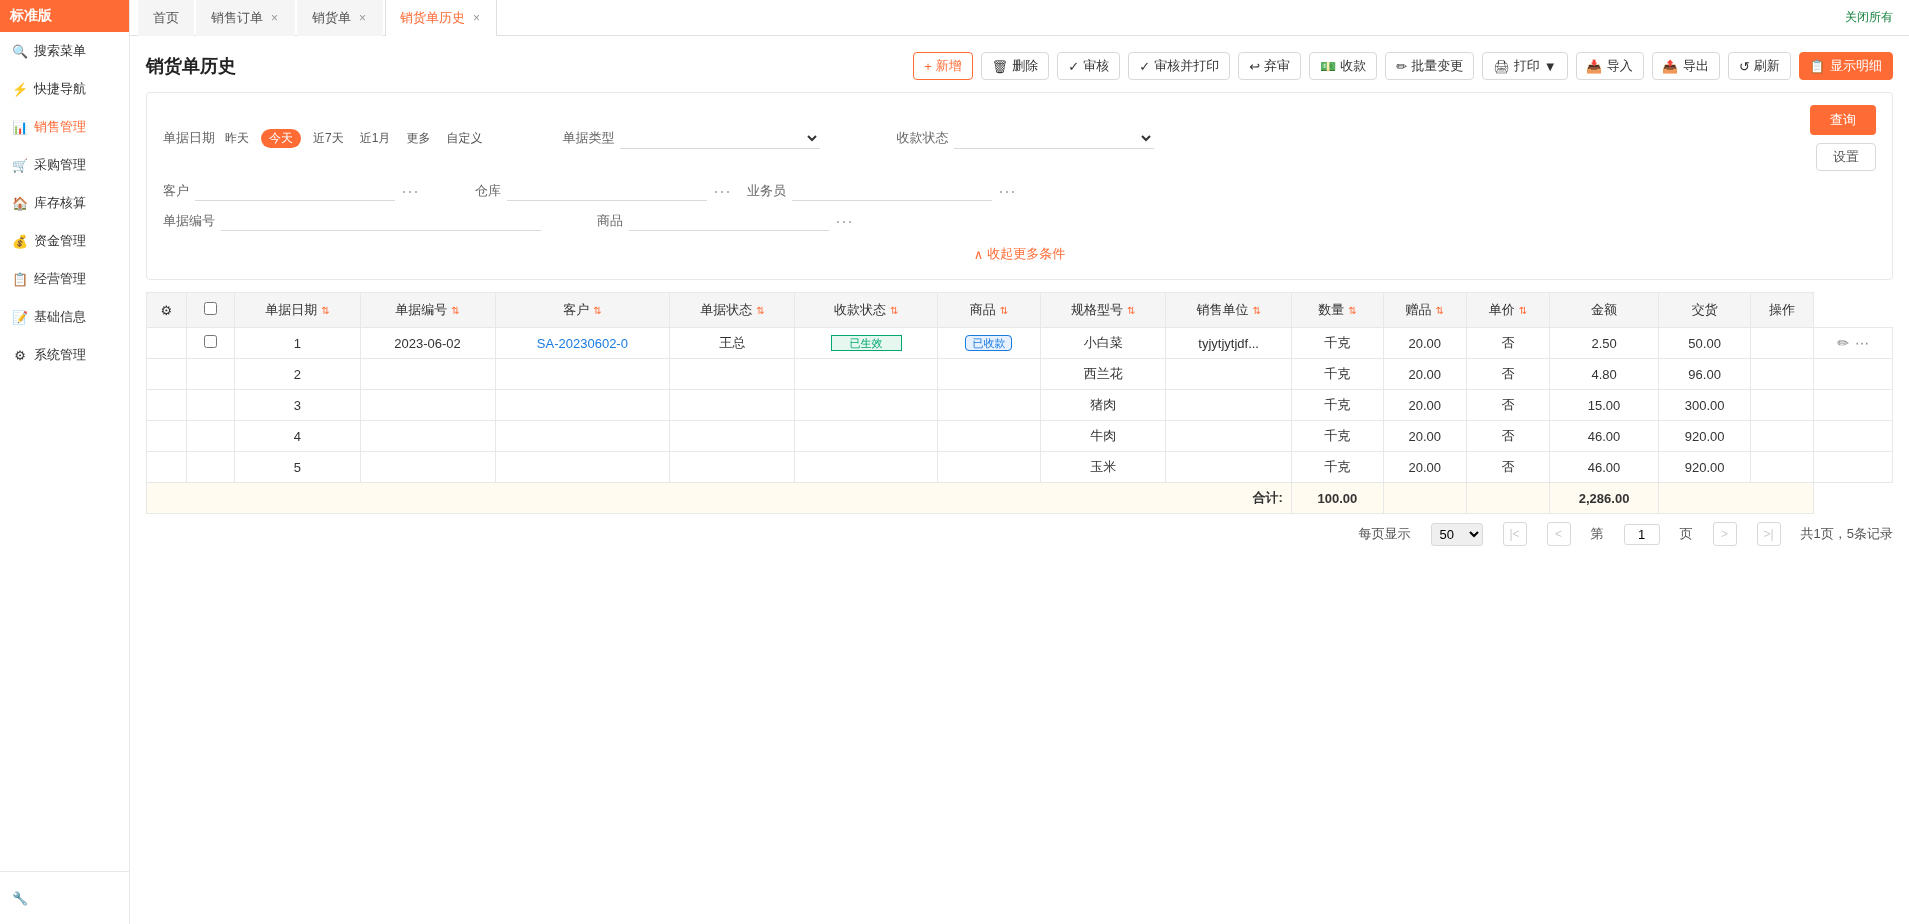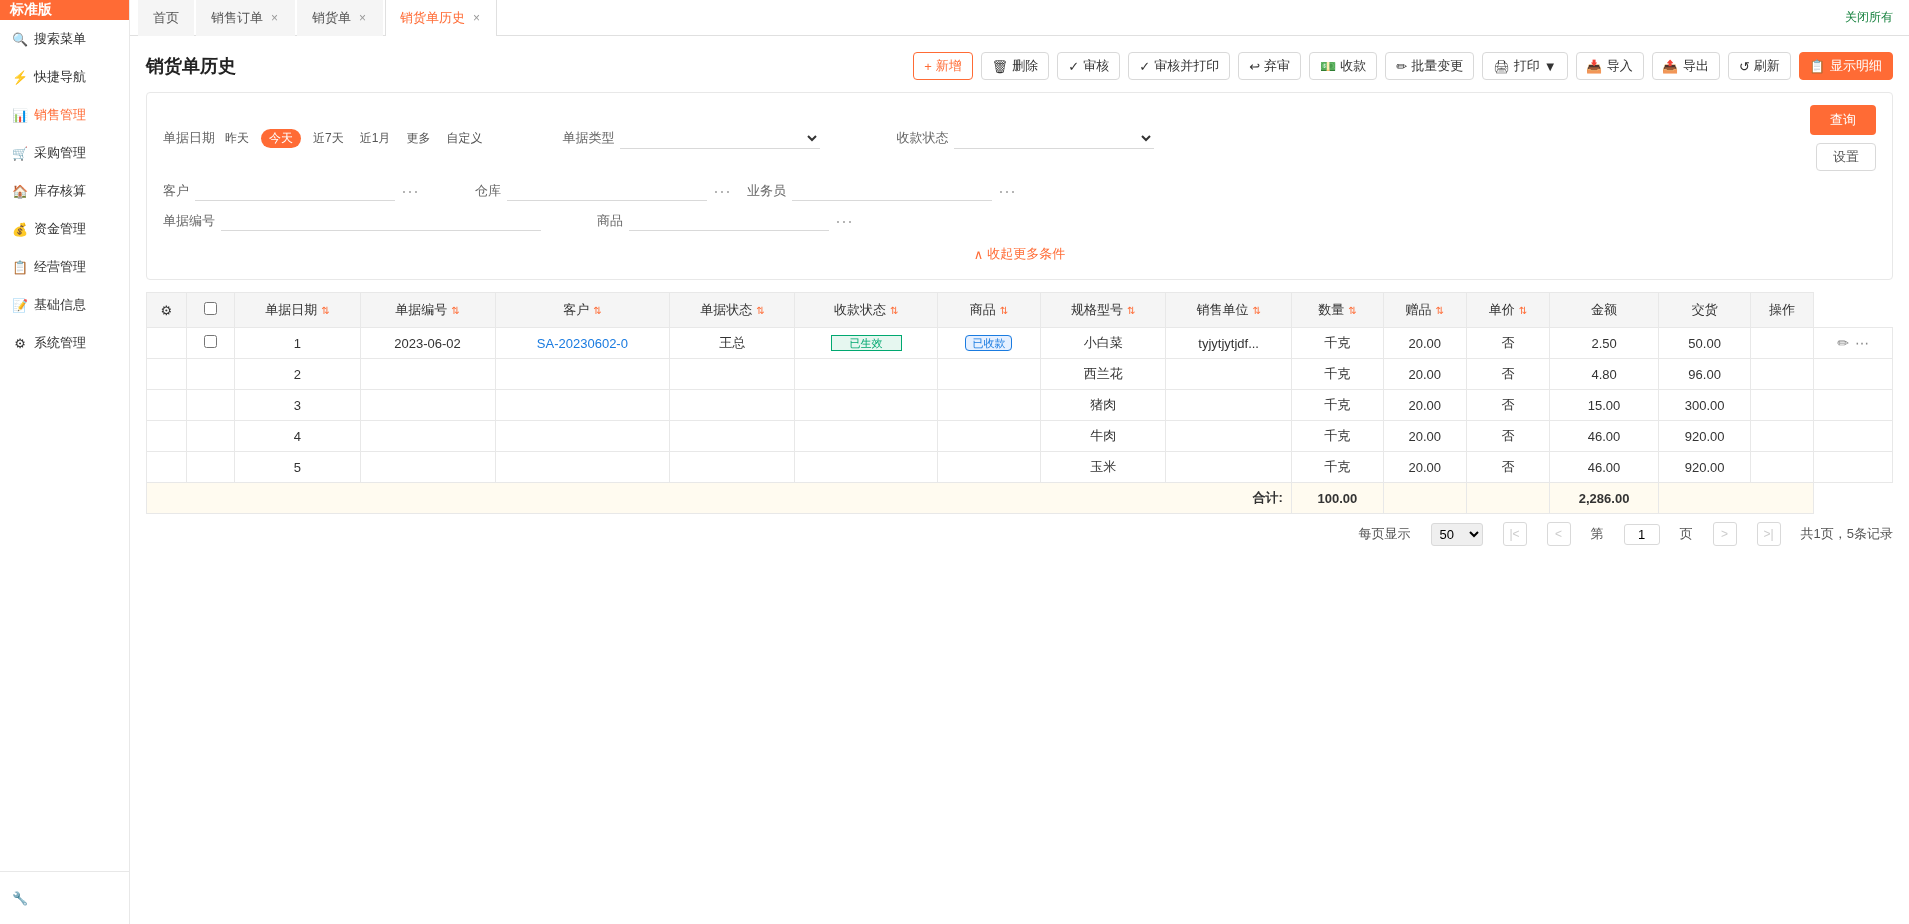--- a/index.html
+++ b/index.html
@@ -13,21 +13,21 @@
       display: flex;
       flex-direction: column;
       flex-shrink: 0;
     }
     .sidebar-logo {
       background: #ff6b35;
       color: #fff;
       font-size: 14px;
       padding: 8px 10px;
       font-weight: bold;
-      height: 20px;
+      height: 32px;
       display: flex;
       align-items: center;
     }
     .sidebar-item {
       display: flex;
       align-items: center;
       padding: 10px 12px;
       cursor: pointer;
       color: #333;
       gap: 6px;

